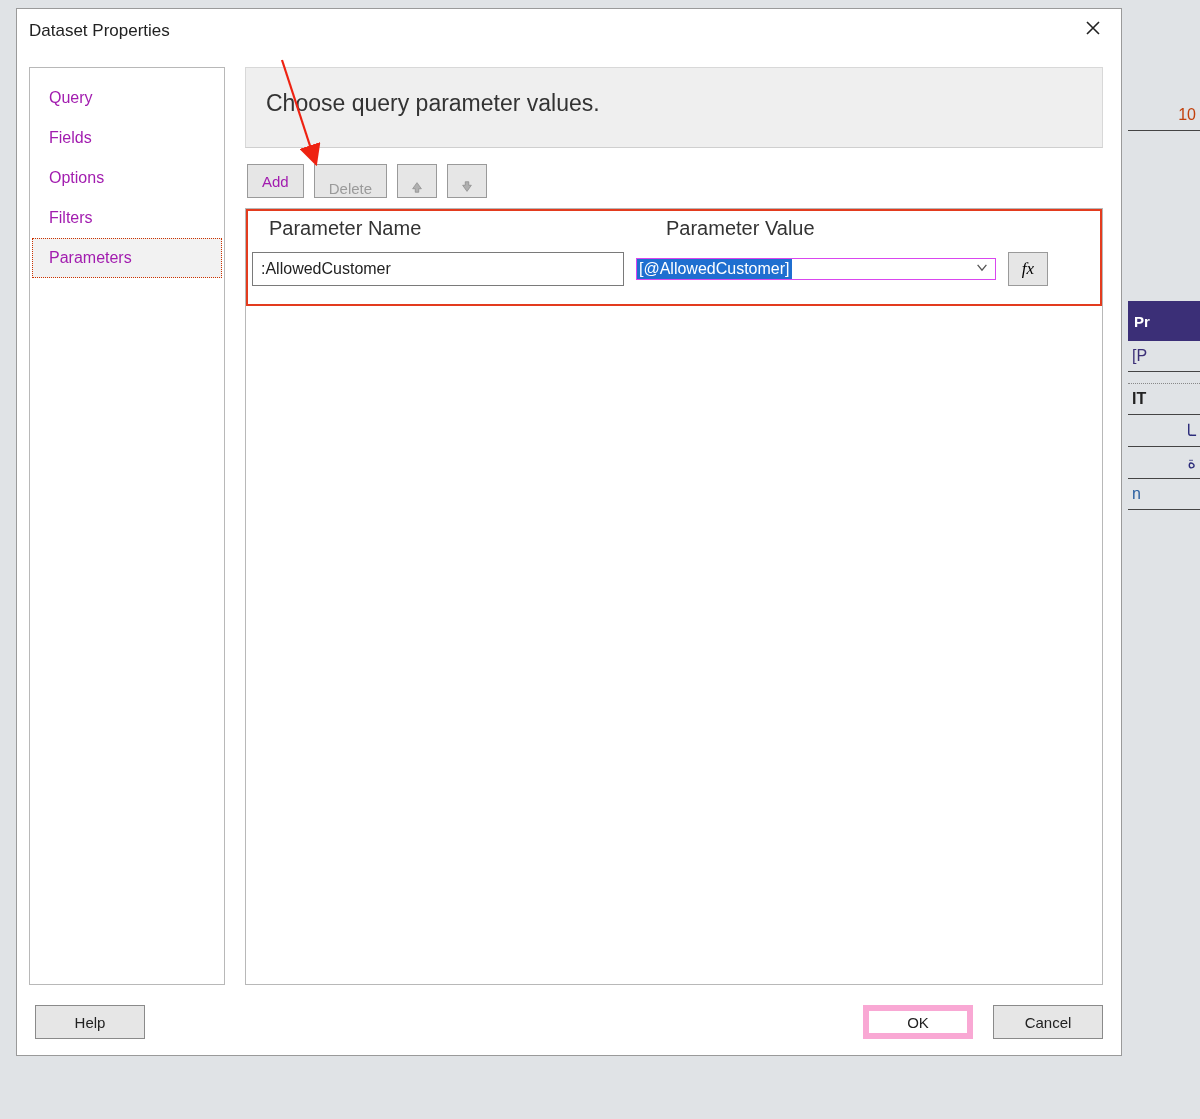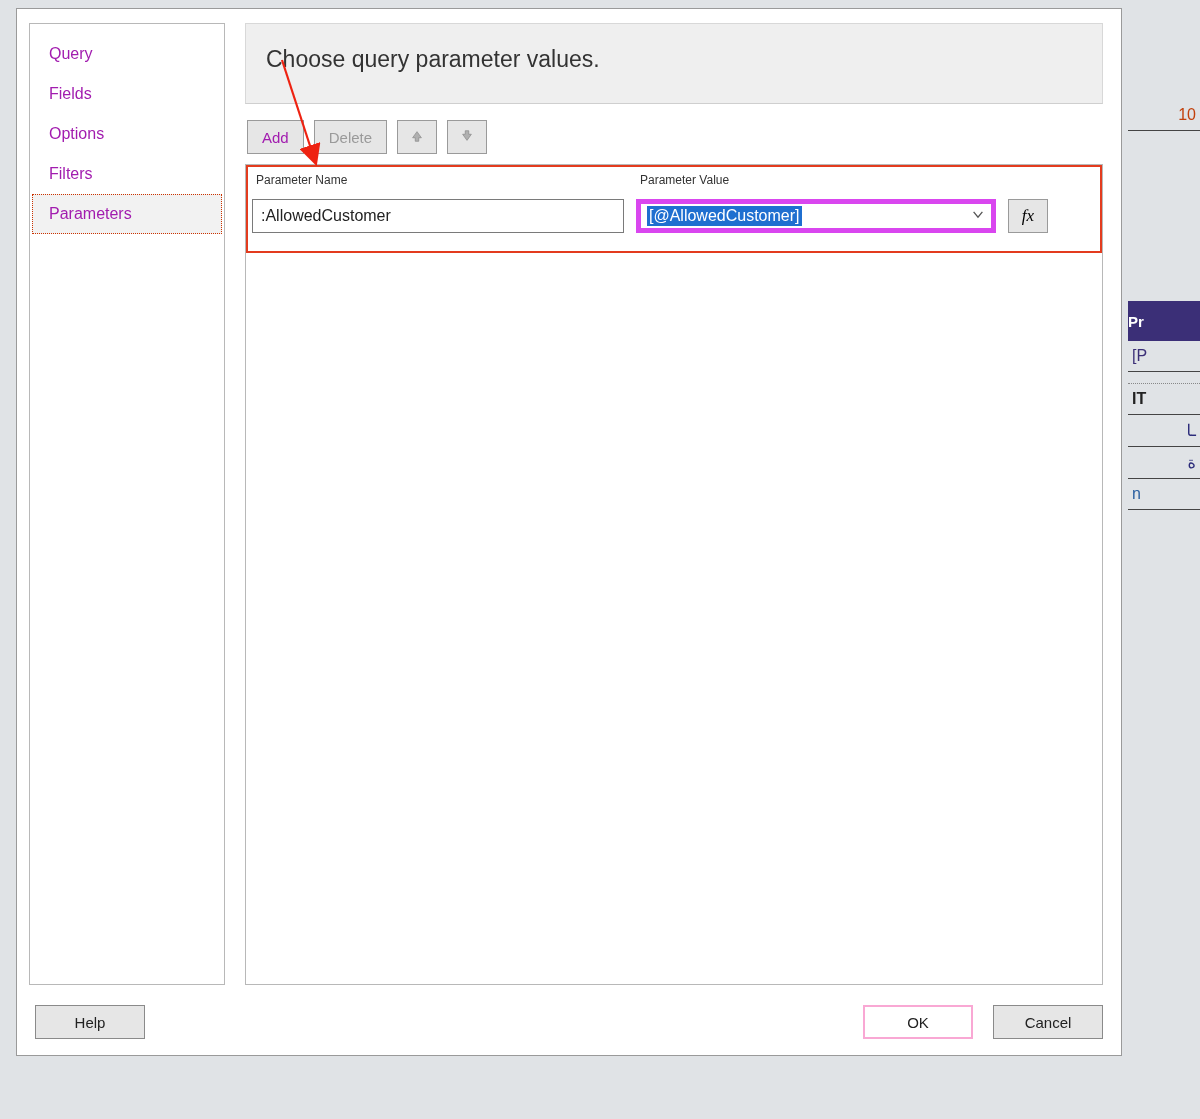--- a/index.html
+++ b/index.html
@@ -104,42 +104,43 @@
     border: 1px solid #9a9a9a;
     font-size: 15px;
     color: #a21caf;
     cursor: pointer;
     padding: 0 14px;
     display: flex;
     align-items: center;
     justify-content: center;
   }
   .tbtn.icon { width: 40px; padding: 0; color:#888; }
-  .tbtn.disabled { color:#9a9a9a; background:#e6e6e6; }
+  .tbtn.disabled { color:#9a9a9a; background:#e6e6e6;align-items:flex-end; }
   .tbtn svg { width:14px; height:14px; }
 
   .grid-frame {
     border: 1px solid #b8b8b8;
     flex: 1;
     padding: 0;
     background: #fff;
     overflow: hidden;
   }
   .highlight-box {
     border: 2px solid #e33b1e;
     margin: 0;
     padding: 0 4px 18px 4px;
   }
   .grid-headers {
     display: flex;
     padding: 6px 0 12px 0;
   }
   .colh {
-    font-size: 12px;
+    font-size: 20px;
     color: #333;
+    margin-left: 13px;
   }
   .colh.name { width: 384px; padding-left: 4px;}
   .colh.value { flex: 1; padding-left: 4px;}
 
   .grid-row {
     display: flex;
     align-items: center;
     gap: 12px;
   }
   .txt {
@@ -147,26 +148,25 @@
     border: 1px solid #7a7a7a;
     background: #fff;
     padding: 4px 8px;
     font-size: 16px;
     color: #222;
   }
   .txt.param-name { width: 372px; }
   .combo {
     position: relative;
     width: 360px;
-    height: 34px;
-    border: 5px solid #d946ef;
+    height: 22px;
+    border: 1px solid #d946ef;
     background: #fff;
     display: flex;
     align-items: center;
-    padding-left: 6px;
   }
   .combo .sel {
     background: #1f6fd0;
     color: #fff;
     padding: 1px 2px;
     font-size: 16px;
   }
   .combo .chev {
     position: absolute;
     right: 6px;
@@ -198,56 +198,66 @@
     min-width: 110px;
     height: 34px;
     background: #e6e6e6;
     border: 1px solid #8a8a8a;
     font-size: 15px;
     color: #222;
     cursor: pointer;
     display:flex;align-items:center;justify-content:center;
   }
   .btn.primary {
-    border: 2px solid #f9a8d4;
+    border: 6px solid #f9a8d4;
     background: #ffffff;
   }
 
   
   .arrow {
     position: absolute;
     pointer-events: none;
   }
 
   
   .bg-right {
     position:absolute; right:0; top:0; bottom:0; width:72px;
     color:#2b2b7a;
   }
-  .bg-right .bar { background:#3b2f77; color:#fff; font-weight:bold; height:40px; display:flex;align-items:center; }
+  .bg-right .bar { background:#3b2f77; color:#fff; font-weight:bold; height:40px; display:flex;align-items:center; padding-left:6px;}
   .bg-right .cell { border-bottom:1px solid #444; padding:6px 4px; font-size:16px;}
 </style>
 </head>
 <body>
 
 <div class="bg-right">
   <div style="height:100px"></div>
   <div class="cell" style="text-align:right;color:#c2410c">10</div>
   <div style="height:170px"></div>
   <div class="bar">Pr</div>
   <div class="cell" style="color:#3b2f77">[P</div>
   <div style="height:12px;border-bottom:1px dotted #888"></div>
   <div class="cell" style="font-weight:bold;color:#222">IT</div>
   <div class="cell" style="text-align:right">ـا</div>
   <div class="cell" style="text-align:right">ة</div>
   <div class="cell" style="color:#2b5fa0">n</div>
 </div>
 
 <div class="dialog">
 
+  <div class="titlebar">
+    <div class="title">Dataset Properties</div>
+    <div class="close">
+      <span>
+        <svg viewBox="0 0 16 16">
+            <path d="M2 2 L14 14 M14 2 L2 14" stroke="currentColor" stroke-width="1.6" fill="none"></path>
+          </svg>
+      </span>
+    </div>
+  </div>
 
   <div class="client">
 
     <div class="sidebar">
       <div class="item">
         <span>Query</span>
       </div>
       <div class="item">
         <span>Fields</span>
       </div>

